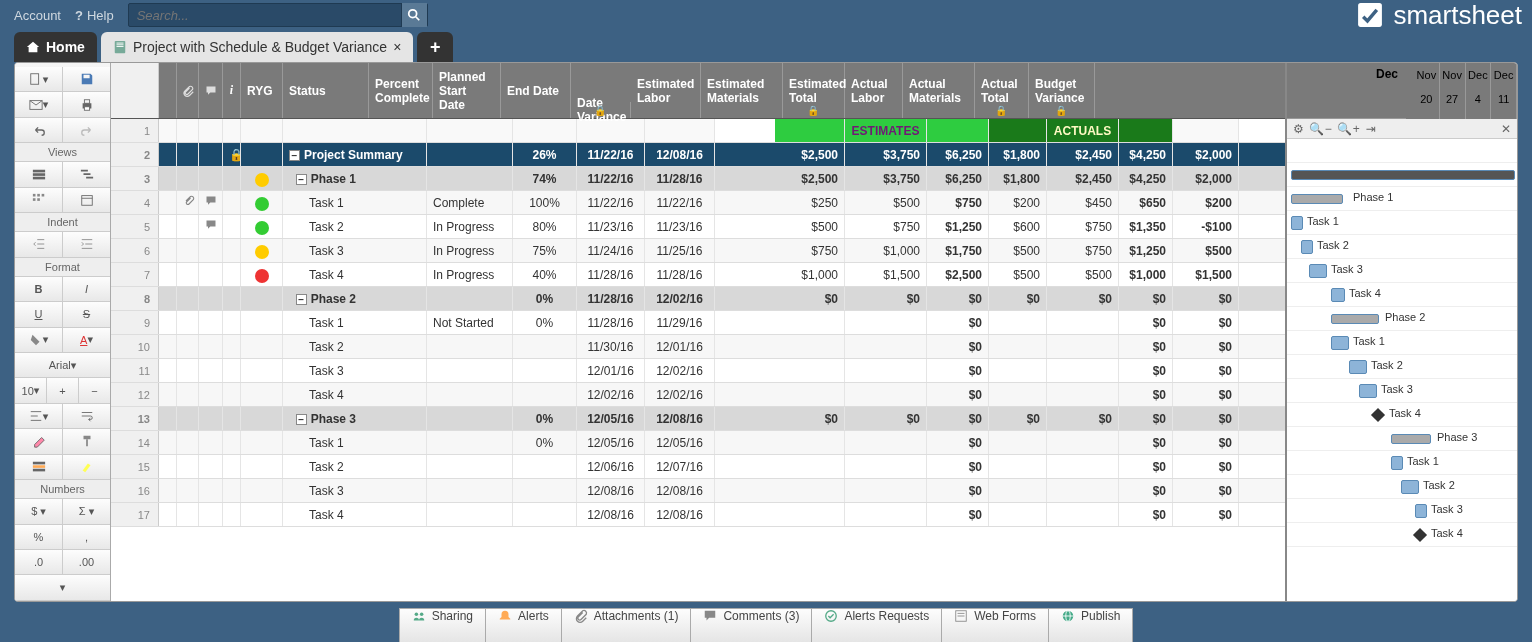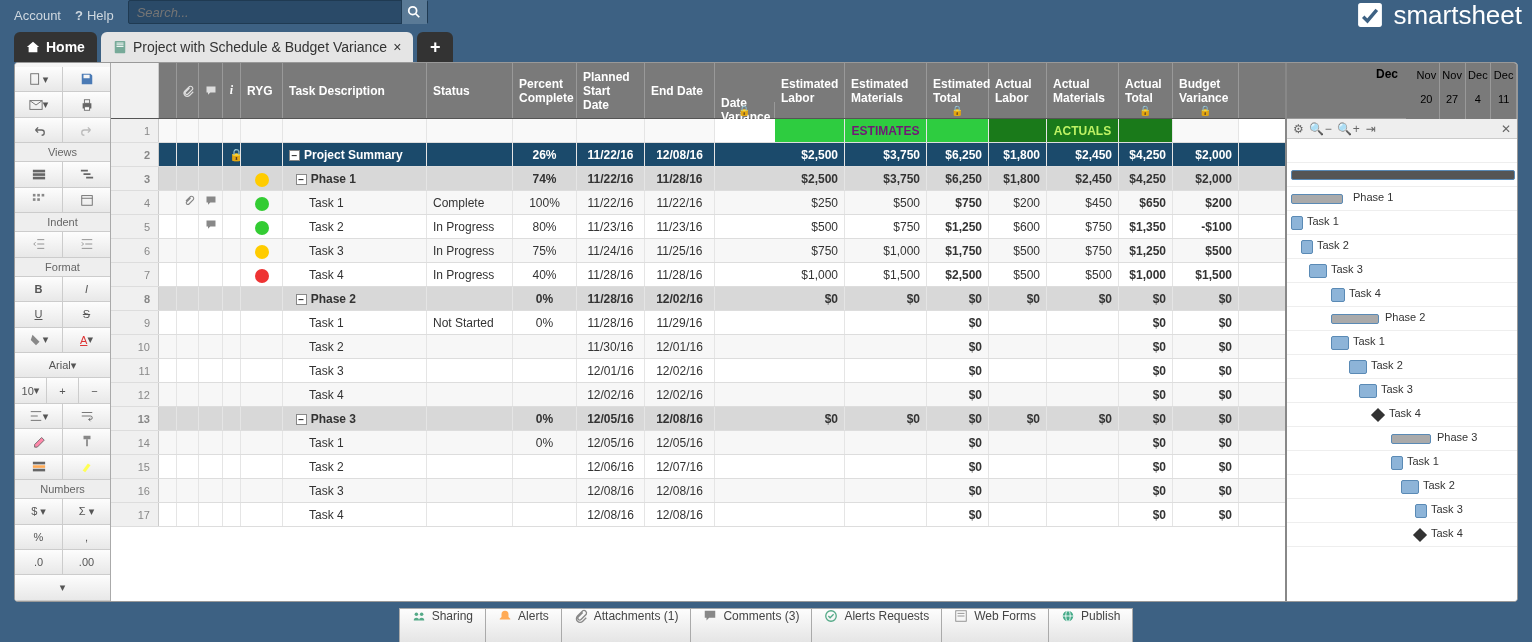--- a/index.html
+++ b/index.html
@@ -1,19 +1,19 @@
 <!DOCTYPE html>
 <html><head>
 <meta charset="utf-8">
 <style>
 * { margin:0; padding:0; box-sizing:border-box; font-family:Arial,sans-serif; }
 body { background:#3d6183; width:1532px; height:642px; overflow:hidden; font-size:12px; color:#333; }
 
 
-.topbar { height:30px; display:flex; padding:0 10px; color:#cfd8e0; }
+.topbar { height:30px; display:flex; align-items:center; padding:0 10px; color:#cfd8e0; }
 .topbar .link { display:flex; align-items:center; gap:4px; margin-right:14px; cursor:pointer; font-size:13px; }
 .search-wrap { display:flex; align-items:center; background:#2a4a68; border:1px solid #1f3a52; border-radius:2px; height:24px; width:300px; }
 .search-wrap input { flex:1; background:transparent; border:none; outline:none; color:#cfd8e0; padding:0 8px; font-style:italic; font-size:13px; }
 .search-btn { width:26px; height:24px; background:#5a7a96; display:flex; align-items:center; justify-content:center; cursor:pointer; border-left:1px solid #1f3a52;}
 .logo { margin-left:auto; color:#fff; font-size:26px; display:flex; align-items:center; gap:6px; font-weight:300;}
 .logo svg{width:34px;height:34px;}
 
 
 .tabstrip { height:32px; display:flex; align-items:flex-end; padding-left:14px; gap:4px;}
 .tab { height:30px; display:flex; align-items:center; padding:0 12px; border-radius:6px 6px 0 0; font-size:14px; cursor:pointer; gap:6px;}
@@ -43,21 +43,21 @@
 .gridbody { flex:1; overflow:auto; background:#fff;}
 .grow { display:flex; height:24px; border-bottom:1px solid #ddd;}
 .grow .rnum { width:48px; text-align:right; padding-right:8px; color:#888; background:#f0f0f0; border-right:1px solid #ccc; line-height:24px; font-size:11px;}
 .grow .cell { border-right:1px solid #e5e5e5; padding:0 6px; line-height:24px; overflow:hidden; white-space:nowrap;}
 .grow .cell.center{text-align:center;}
 .grow .cell.right{text-align:right;}
 .grow.summary { background:#1b4a6b; color:#fff; font-weight:bold;}
 .grow.phase { background:#d8d8d8; font-weight:bold;}
 .grow.banner .cell{background:#f9f9f9;}
 .grow.banner .est{background:#2ecc40;color:#701a75;font-weight:bold;text-align:center;}
-.grow.banner .act{background:#1a7a1a;color:#bef264;font-weight:bold;text-align:center;}
+.grow.banner .act{background:#1a7a1a;color:#fef9c3;font-weight:bold;text-align:center;}
 .grow.alt{background:#f7f7f7;}
 .expand { display:inline-block; width:11px; height:11px; border:1px solid #888; background:#fff; color:#333; font-size:10px; line-height:9px; text-align:center; margin-right:4px; cursor:pointer;}
 .ryg-dot{width:14px;height:14px;border-radius:50%;display:inline-block;vertical-align:middle;}
 .ryg-green{background:#3c3;} .ryg-yellow{background:#fc0;} .ryg-red{background:#e33;}
 
 
 .gantt { width:232px; border-left:2px solid #888; display:flex; flex-direction:column; background:#fff;}
 .gantt-hdr { height:56px; background:#7a7a7a; color:#000000; display:flex; flex-direction:row;}
 .gantt-hdr .month{flex:1;text-align:right;padding:4px 8px;font-weight:bold;border-bottom:1px solid #999;}
 .gantt-hdr .weeks{flex:1;display:flex;padding-left:8px;}
@@ -335,21 +335,20 @@
         </div>
       <div class="ch narrow w-comment">
           <svg width="12" height="12" viewBox="0 0 16 16" fill="#ddd">
             <path d="M2 2h12v8H7l-3 3V10H2z"></path>
           </svg>
         </div>
       <div class="ch narrow w-info">
           <i style="font-family:serif">i</i>
         </div>
       <div class="ch w-ryg">RYG</div>
-      <div class="ch w-task">Task Description</div>
       <div class="ch w-status">Status</div>
       <div class="ch w-pct">Percent Complete</div>
       <div class="ch w-pstart">Planned Start Date</div>
       <div class="ch w-end">End Date</div>
       <div class="ch w-dvar">
           <span>Date Variance</span>
           <span class="lock">🔒</span>
         </div>
       <div class="ch w-elab">Estimated Labor</div>
       <div class="ch w-emat">Estimated Materials</div>

